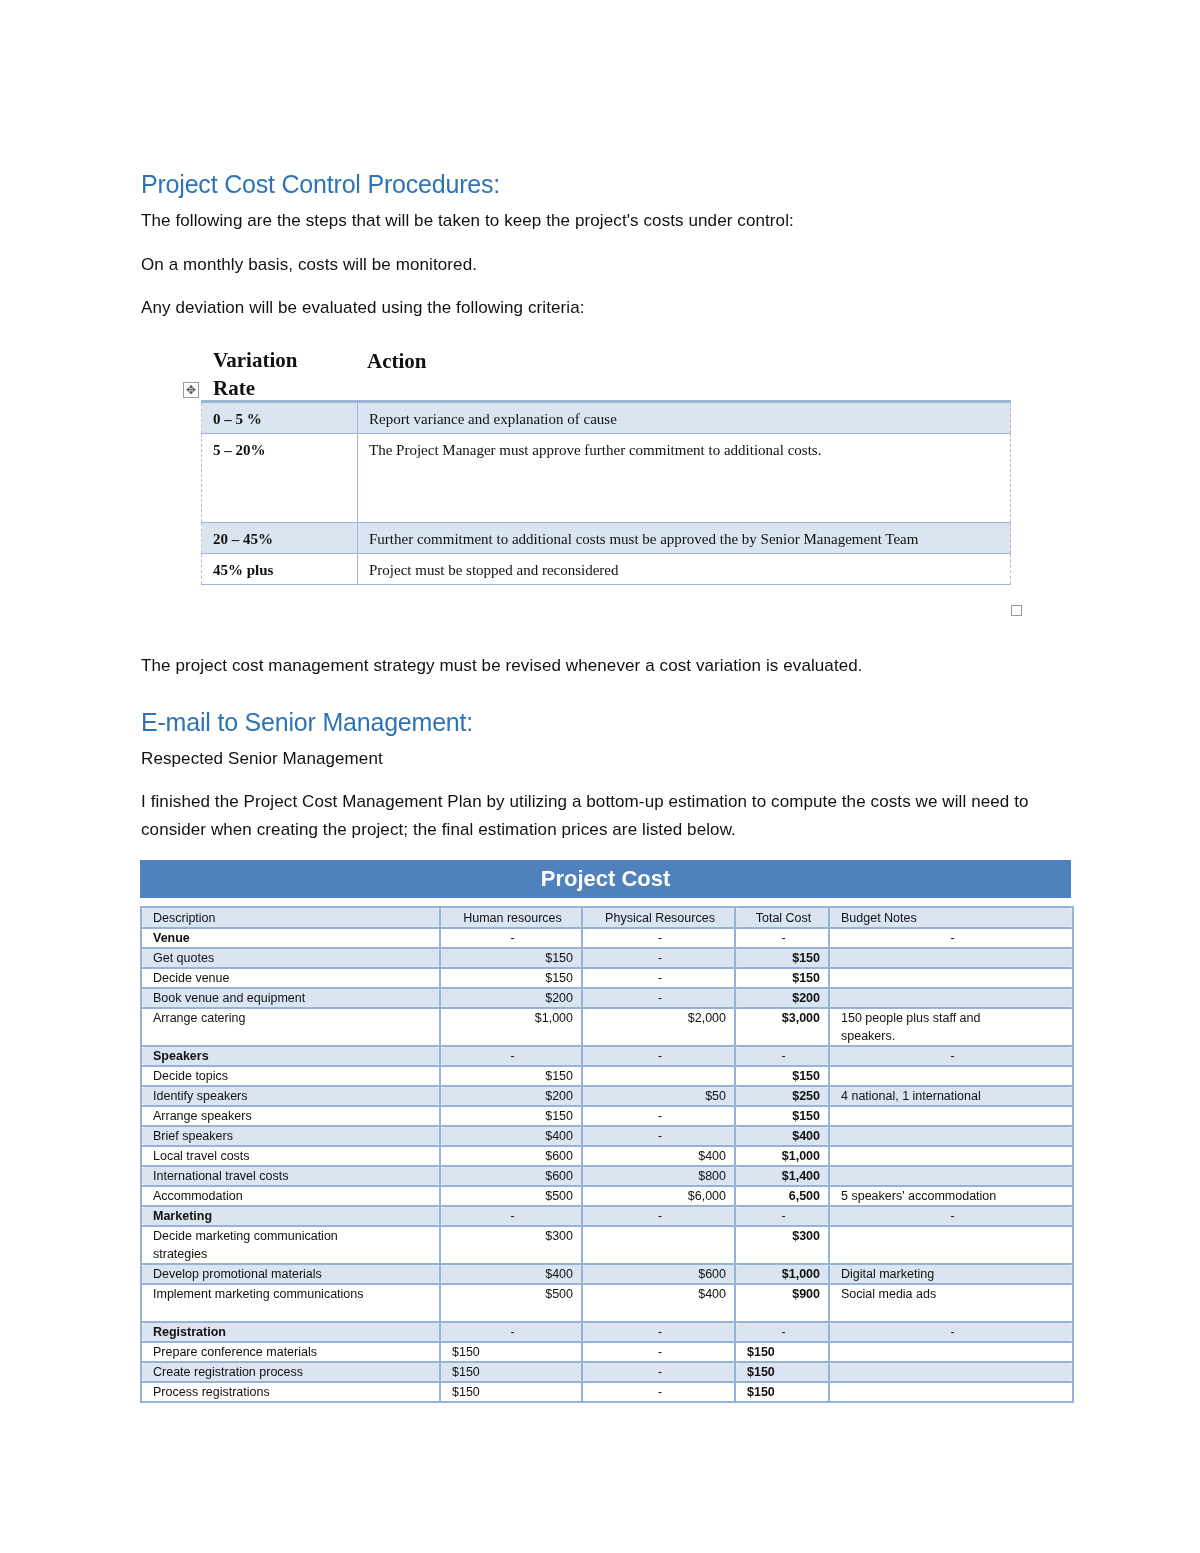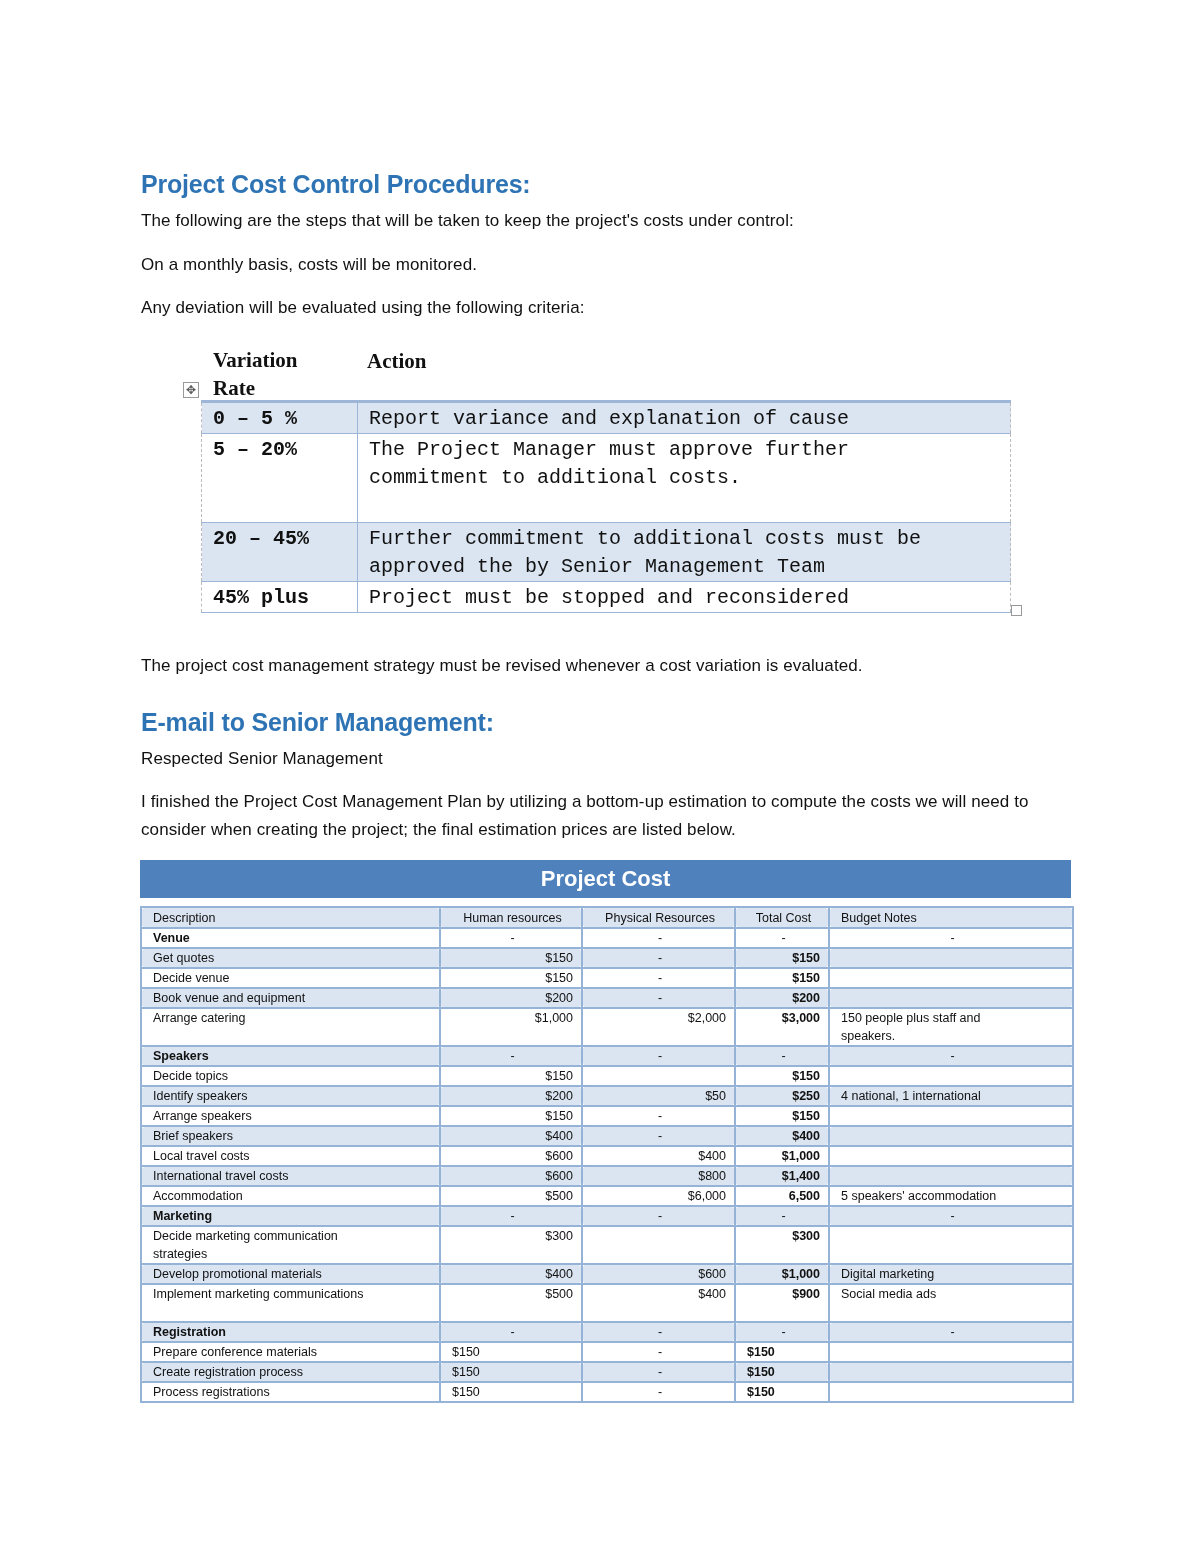--- a/index.html
+++ b/index.html
@@ -1,26 +1,26 @@
 <!DOCTYPE html>
 <html><head>
 <meta charset="utf-8">
 <style>
   html, body { margin: 0; padding: 0; background: #ffffff; }
   body { width: 1200px; height: 1553px; position: relative; overflow: hidden;
          font-family: "Liberation Sans", sans-serif; color: #111; }
   .abs { position: absolute; }
-  .h1 { color: #2e74b5; font-size: 25px; font-weight: bold; letter-spacing: -0.2px;
+  .h1 { color: #2e74b5; font-size: 25px; font-weight: normal; letter-spacing: -0.2px;
         font-family: "Liberation Sans", sans-serif; margin: 0; }
   .p { font-size: 17px; margin: 0; letter-spacing: 0.1px; line-height: 28px; }
 
   
   .vt-head { font-family: "Liberation Serif", serif; font-weight: bold; font-size: 21px; line-height: 28px; }
   .vt { position: absolute; left: 201px; top: 400px; width: 810px; border-collapse: collapse;
-        font-family: Liberation Mono, monospace; font-size: 20px; table-layout: fixed; }
+        font-family: Liberation Serif, serif; font-size: 15px; table-layout: fixed; }
   .vt td { border-bottom: 1px solid #9db6d8; padding: 2px 10px 0 11px; vertical-align: top; line-height: 28px; }
   .vt tr:first-child td { border-top: 3px solid #9db6d8; }
   .vt td:first-child { font-weight: bold; border-right: 1px solid #9db6d8; border-left: 1px dashed #bbb; width: 134px; }
   .vt td:last-child { border-right: 1px dashed #bbb; }
   .vt tr.shade td { background: #dbe5f1; }
   .move-handle { position: absolute; left: 183px; top: 382px; width: 14px; height: 14px;
                  border: 1px solid #999; background: #fff; font-size: 12px; line-height: 14px; text-align: center; color: #555; }
   .resize-handle { position: absolute; left: 1011px; top: 605px; width: 9px; height: 9px; border: 1px solid #999; background: #fff; }
 
   

